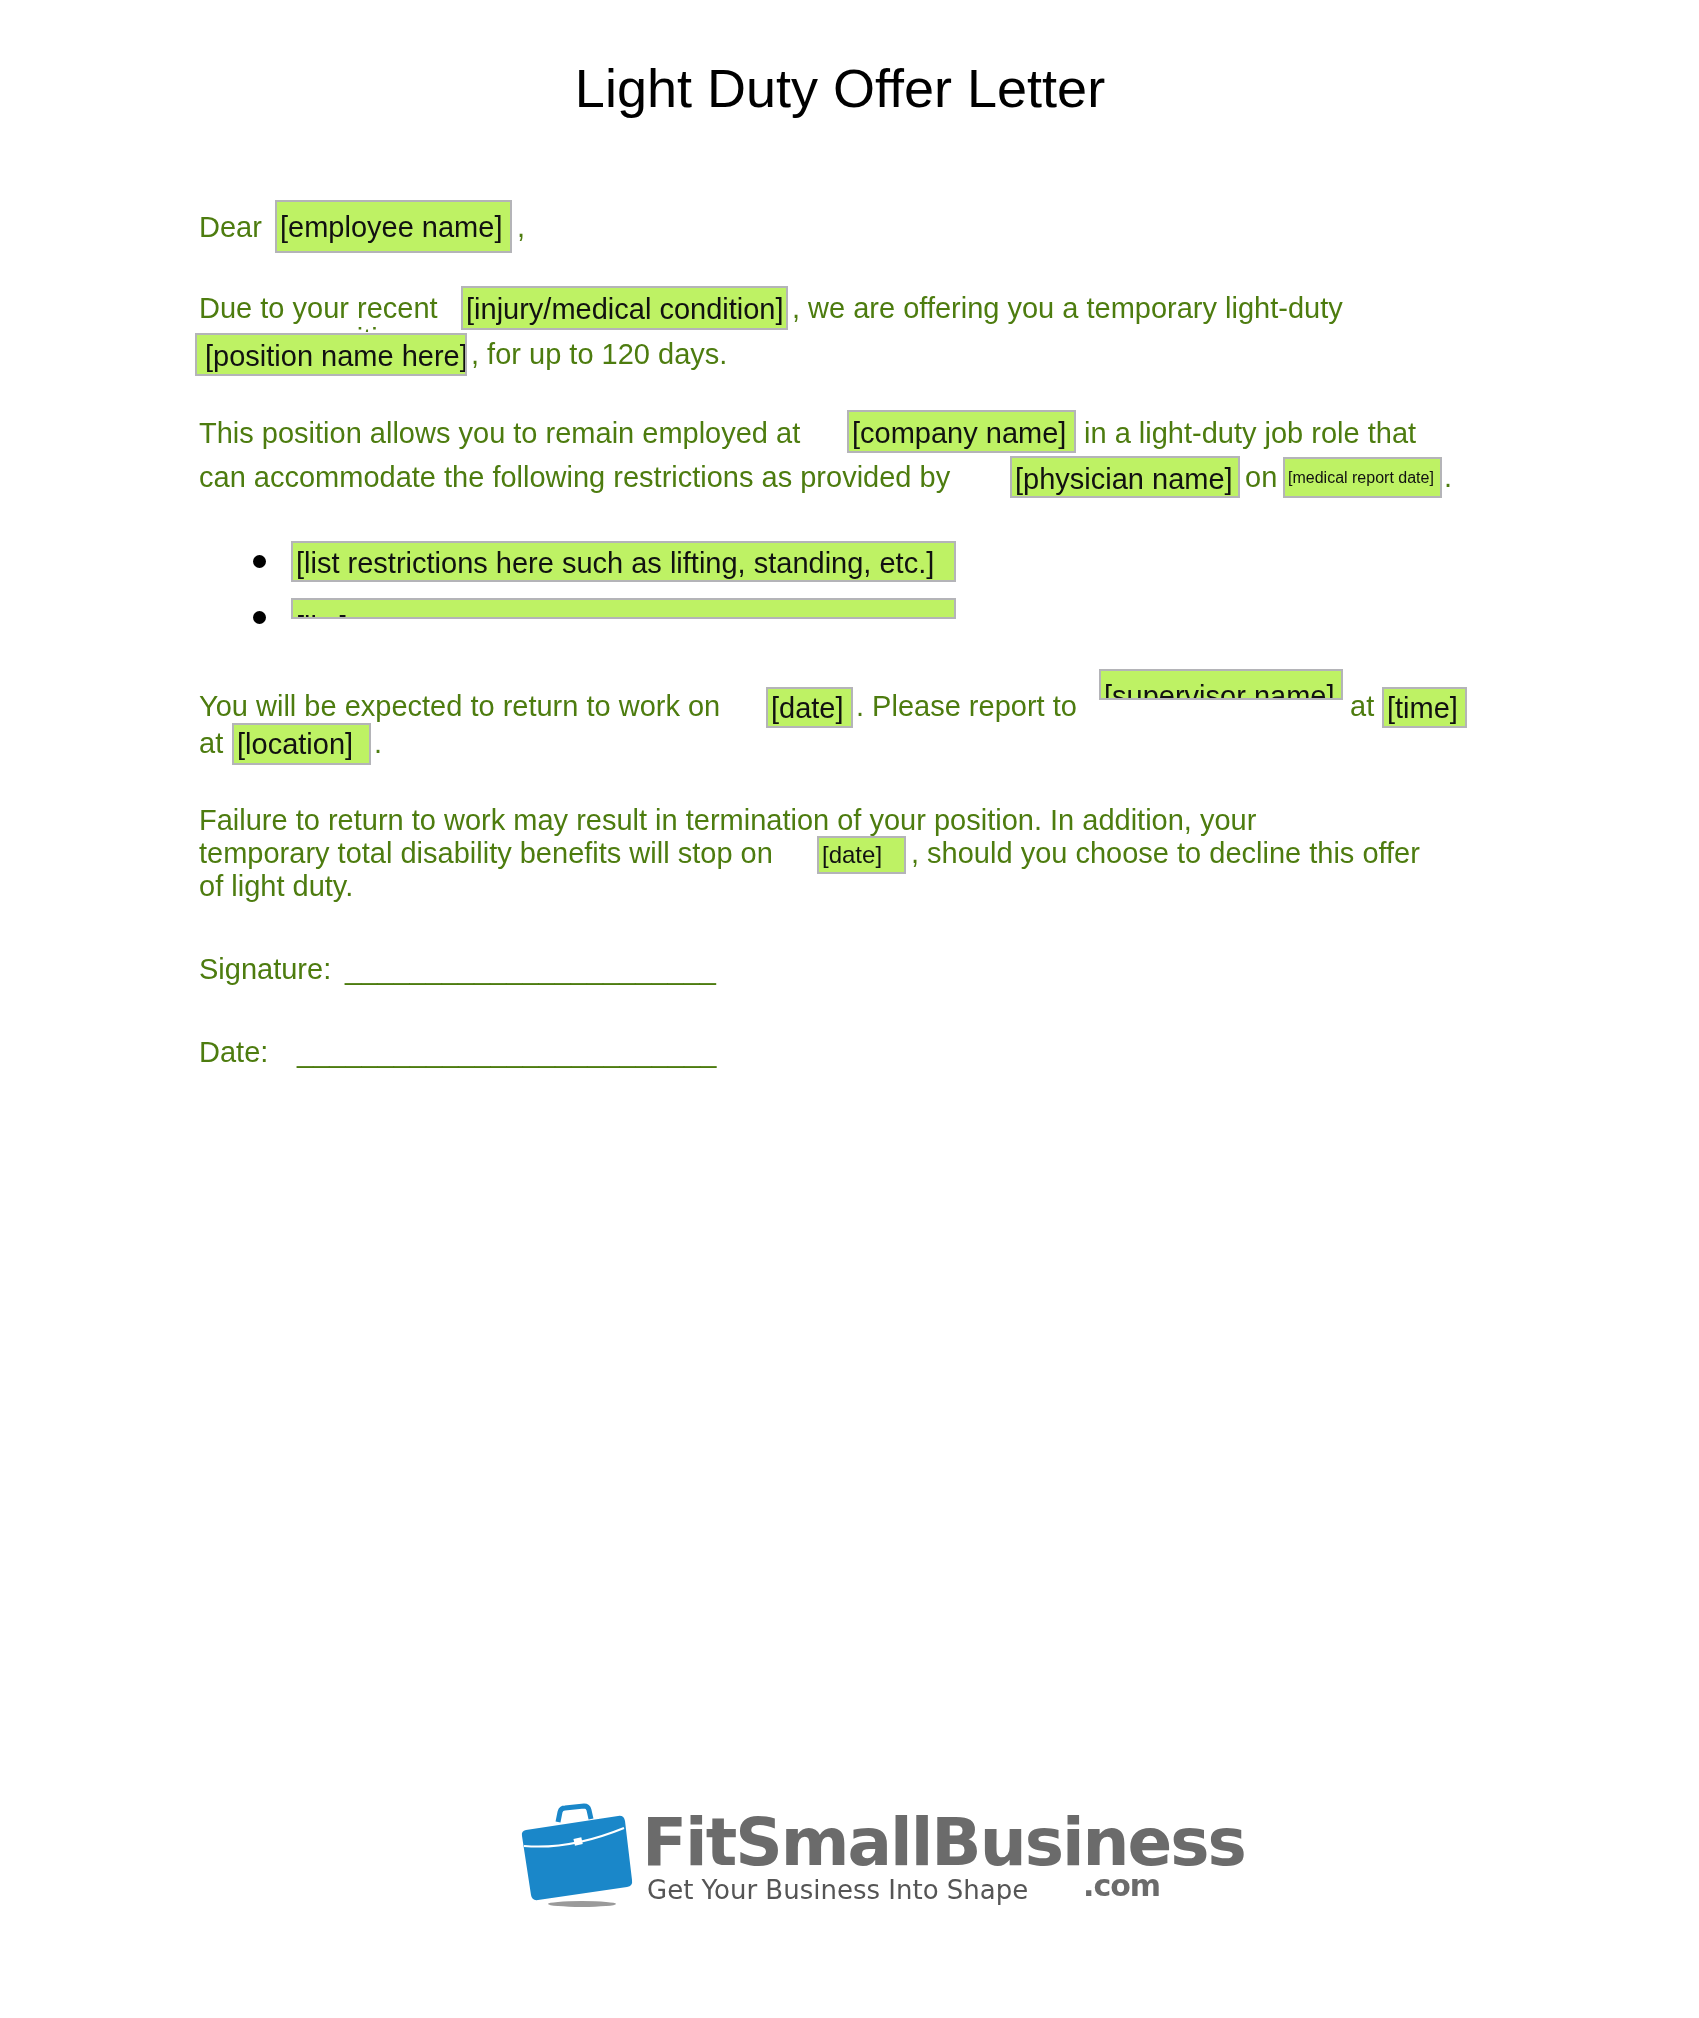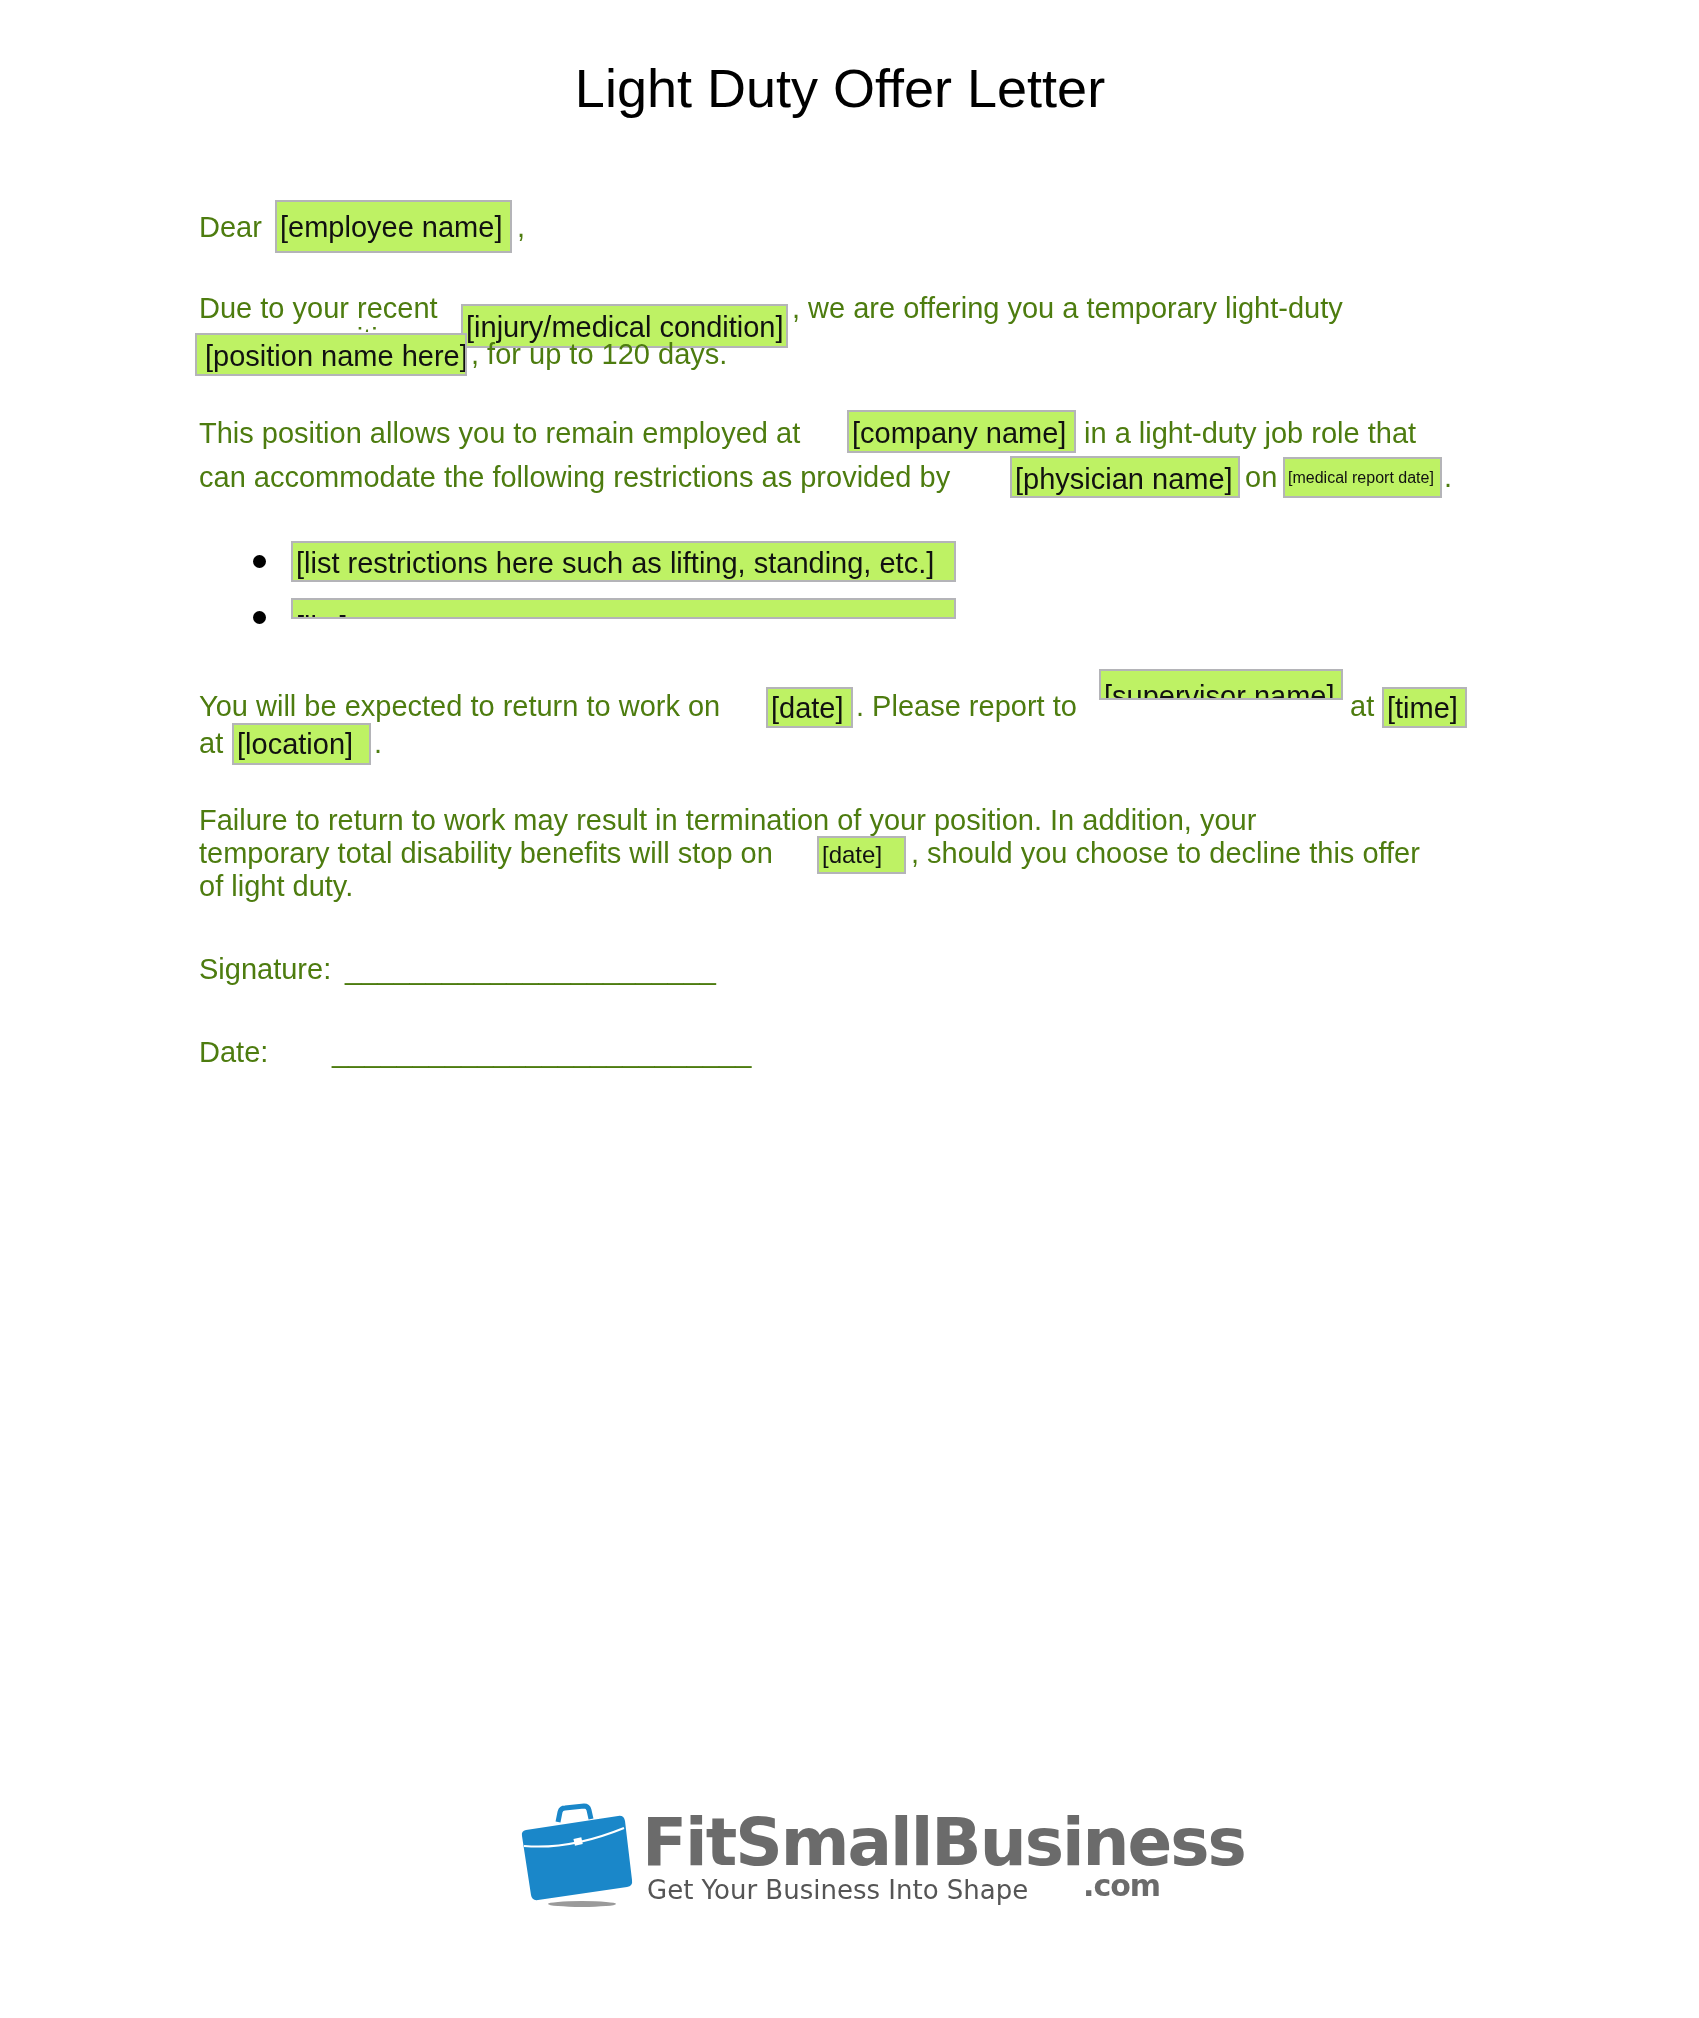--- a/index.html
+++ b/index.html
@@ -20,21 +20,21 @@
 </head>
 <body>
 
 <div class="abs title">Light Duty Offer Letter</div>
 
 <div class="abs t" style="left:199px; top:210px;">Dear</div>
 <div class="box" style="left:275px; top:200px; width:237px; height:53px; padding-top:8px;">[employee name]</div>
 <div class="abs t" style="left:517px; top:210px;">,</div>
 
 <div class="abs t" style="left:199px; top:291px;">Due to your recent</div>
-<div class="box" style="left:461px; top:304px; width:327px; height:44px; padding-top:4px;">[injury/medical condition]</div>
+<div class="box" style="left:461px; top:286px; width:327px; height:44px; padding-top:4px;">[injury/medical condition]</div>
 <div class="abs t" style="left:792px; top:291px;">, we are offering you a temporary light-duty</div>
 <div class="abs t" style="left:310px; top:322px; height:10px; overflow:hidden; line-height:34px;">position</div>
 <div class="box" style="left:195px; top:333px; width:272px; height:43px; padding-top:4px;padding-left:8px;">[position name here]</div>
 <div class="abs t" style="left:471px; top:337px;">, for up to 120 days.</div>
 
 <div class="abs t" style="left:199px; top:416px;">This position allows you to remain employed at</div>
 <div class="box" style="left:847px; top:410px; width:229px; height:43px; padding-top:4px;">[company name]</div>
 <div class="abs t" style="left:1084px; top:416px;">in a light-duty job role that</div>
 <div class="abs t" style="left:199px; top:460px;">can accommodate the following restrictions as provided by</div>
 <div class="box" style="left:1010px; top:456px; width:230px; height:42px; padding-top:4px;">[physician name]</div>
@@ -59,21 +59,21 @@
 
 <div class="abs t" style="left:199px; top:803px;">Failure to return to work may result in termination of your position. In addition, your</div>
 <div class="abs t" style="left:199px; top:836px;">temporary total disability benefits will stop on</div>
 <div class="box mid" style="left:817px; top:836px; width:89px; height:38px; padding-top:0px;">[date]</div>
 <div class="abs t" style="left:911px; top:836px;">, should you choose to decline this offer</div>
 <div class="abs t" style="left:199px; top:869px;">of light duty.</div>
 
 <div class="abs t" style="left:199px; top:952px;">Signature:</div>
 <div class="abs t" style="left:345px; top:952px;">_______________________</div>
 <div class="abs t" style="left:199px; top:1035px;">Date:</div>
-<div class="abs t" style="left:297px; top:1035px;margin-left:35px;">__________________________</div>
+<div class="abs t" style="left:297px; top:1035px;">__________________________</div>
 
 <div>
   <svg class="logo-icon" style="left:520px; top:1800px;" width="116" height="110" viewBox="0 0 116 110">
     <ellipse cx="62" cy="104" rx="34" ry="3" fill="#9a9a9a"></ellipse>
     <path d="M38 22 L40 12 Q41 8 45 8 L64 6 Q68 6 69 10 L71 19" fill="none" stroke="#1a87c9" stroke-width="5"></path>
     <path d="M6 30 L98 16 Q104 15 105 21 L112 80 Q113 86 107 87 L18 100 Q12 101 11 95 L2 36 Q1 31 6 30 Z" fill="#1a87c9"></path>
     <path d="M4 46 Q50 50 104 28" fill="none" stroke="#ffffff" stroke-width="2"></path>
     <rect x="54" y="38" width="8" height="7" fill="#ffffff" transform="rotate(-12 58 41)"></rect>
   </svg>
   <div class="logo-text" style="left:642px; top:1808px; font-size:66px; line-height:70px;">FitSmallBusiness</div>

